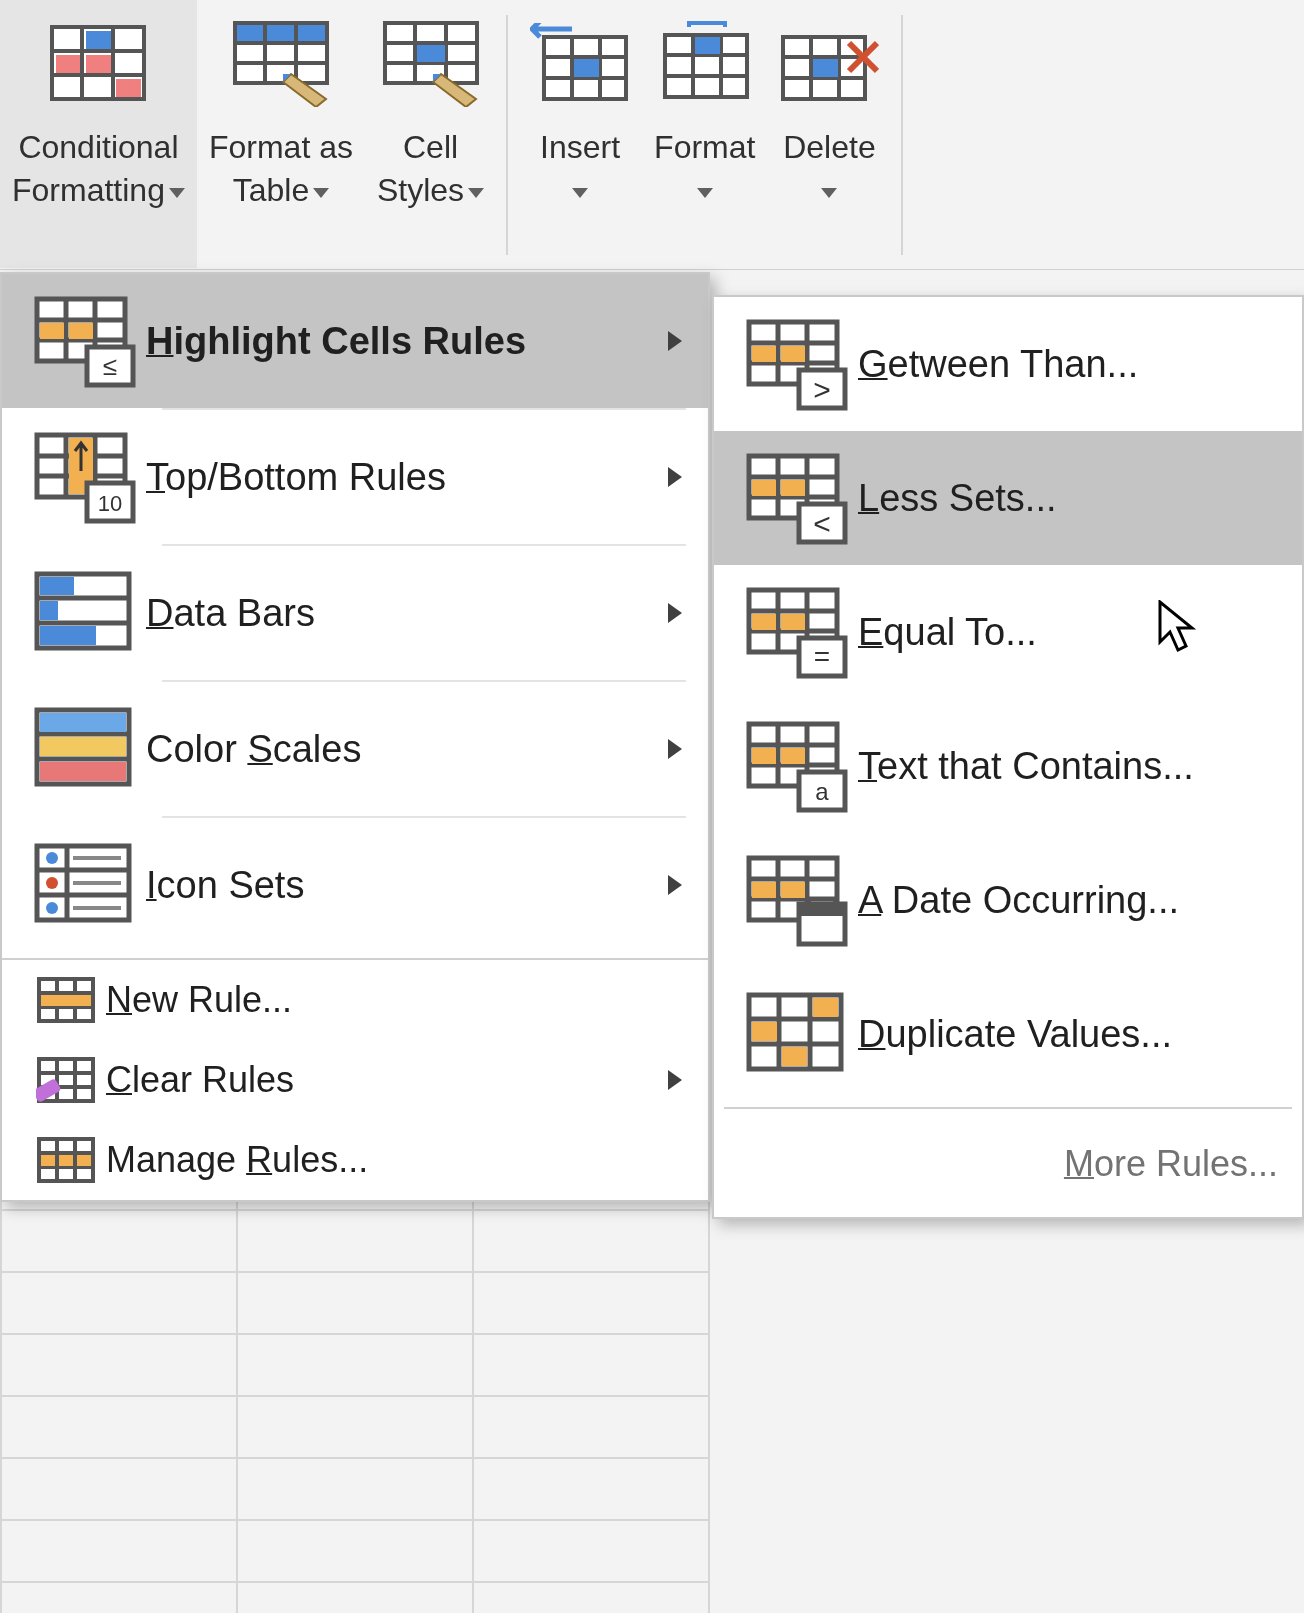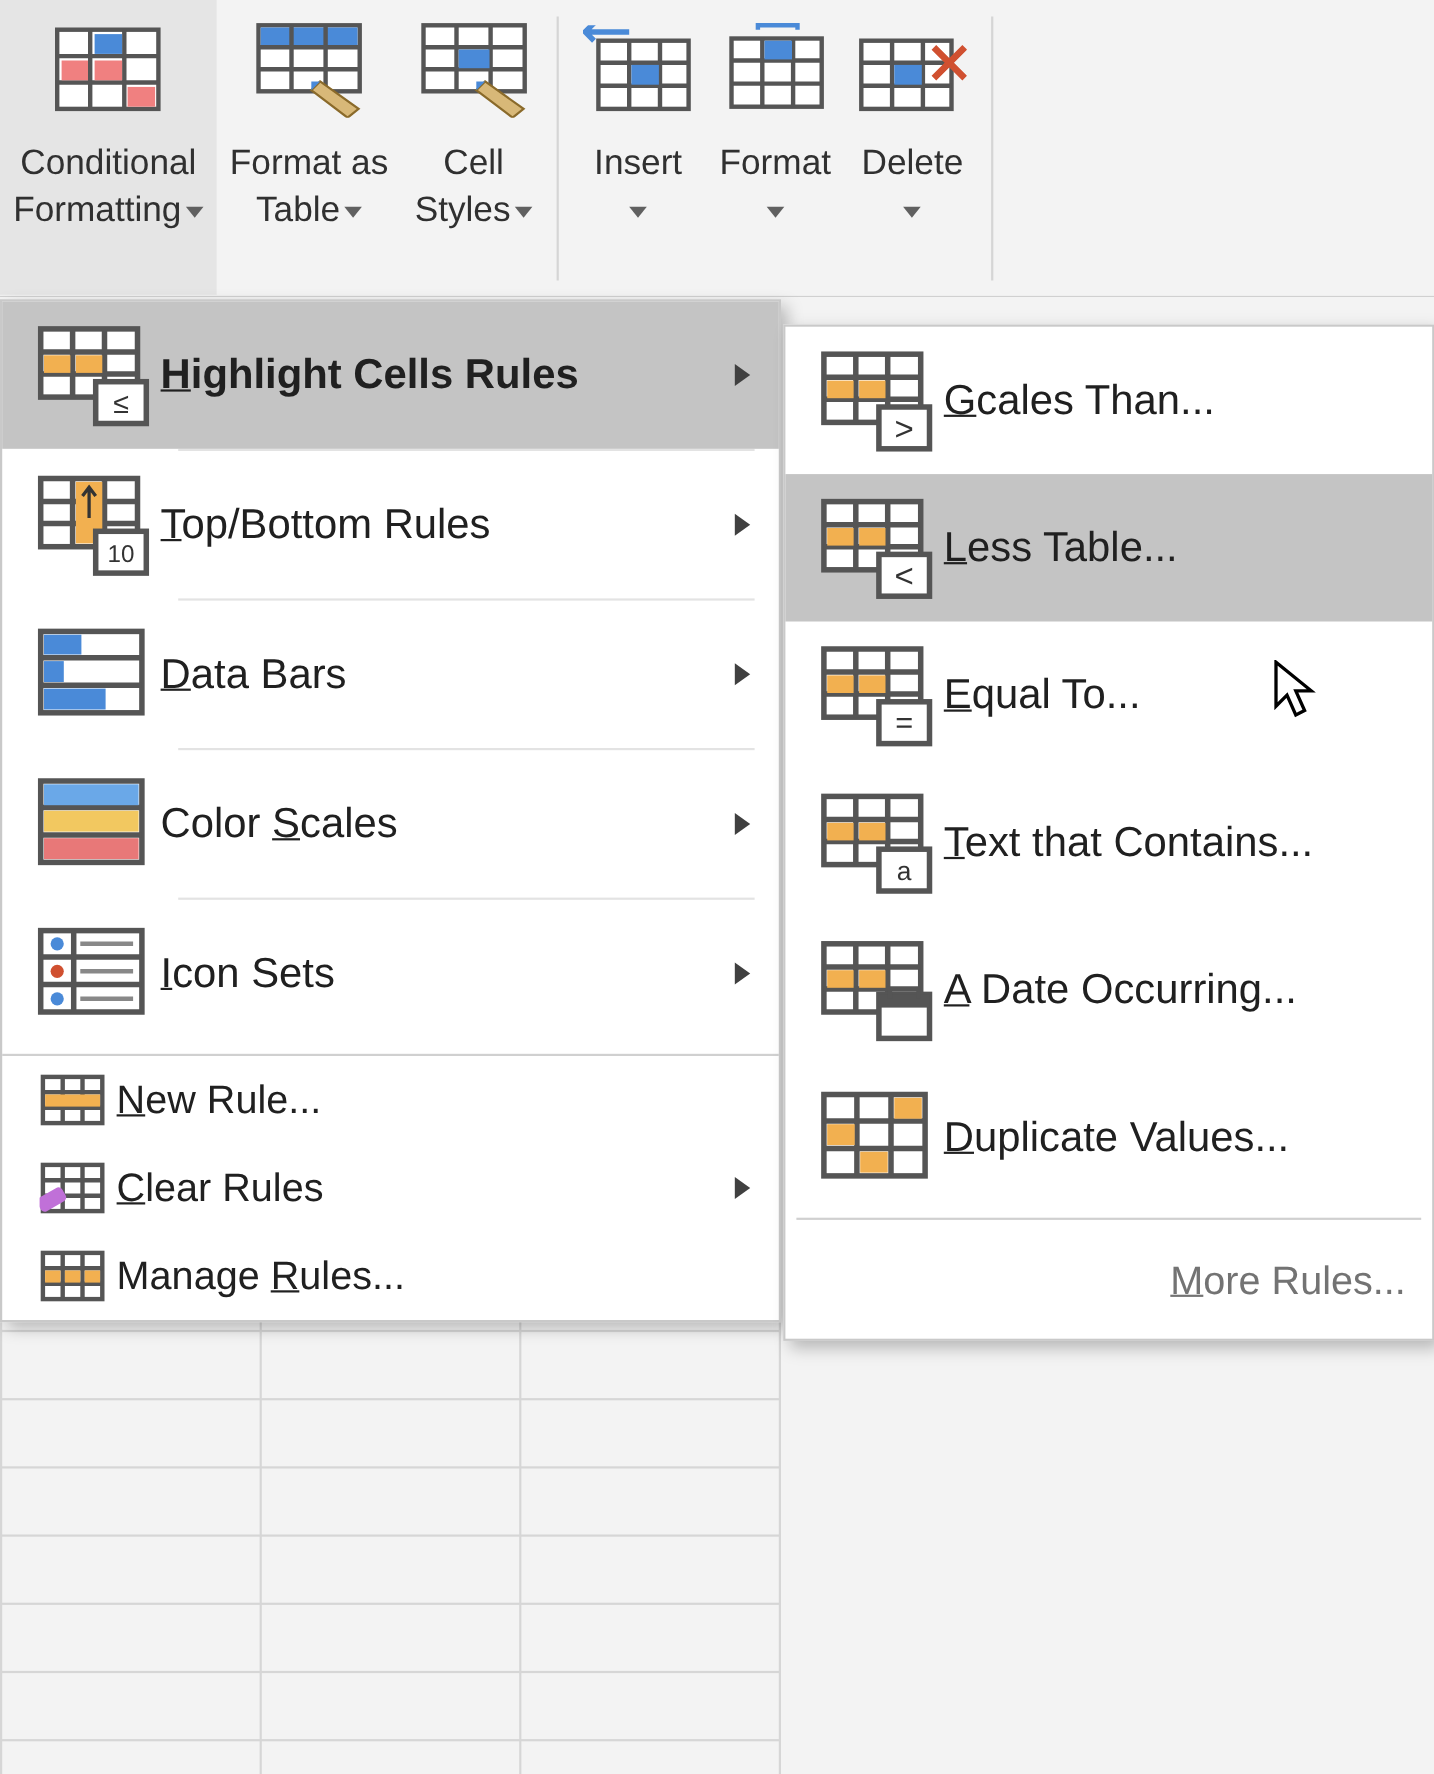--- a/index.html
+++ b/index.html
@@ -340,38 +340,38 @@
         <line x1="35" y1="6" x2="35" y2="68" stroke="#555" stroke-width="5"></line>
           <line x1="64" y1="6" x2="64" y2="68" stroke="#555" stroke-width="5"></line>
         <line x1="6" y1="27" x2="94" y2="27" stroke="#555" stroke-width="5"></line>
           <line x1="6" y1="47" x2="94" y2="47" stroke="#555" stroke-width="5"></line>
         <rect x="9" y="30" width="24" height="16" fill="#f2b050"></rect>
           <rect x="38" y="30" width="24" height="16" fill="#f2b050"></rect>
         <rect x="56" y="54" width="46" height="38" fill="#fff" stroke="#555" stroke-width="5"></rect>
         <text x="79" y="84" text-anchor="middle" font-size="30" fill="#333">&gt;</text>
       </svg>
     </div>
-    <div class="mi-label"><span class="uline">G</span><span>cales Than...</span></div>
+    <div class="mi-label"><span class="uline">G</span><span>etween Than...</span></div>
   </div>
 
   <div class="menu-item hovered2">
     <div class="mi-icon">
       <svg width="110" height="96" viewBox="0 0 110 96">
         <rect x="6" y="6" width="88" height="62" fill="#fff" stroke="#555" stroke-width="5"></rect>
         <line x1="35" y1="6" x2="35" y2="68" stroke="#555" stroke-width="5"></line>
           <line x1="64" y1="6" x2="64" y2="68" stroke="#555" stroke-width="5"></line>
         <line x1="6" y1="27" x2="94" y2="27" stroke="#555" stroke-width="5"></line>
           <line x1="6" y1="47" x2="94" y2="47" stroke="#555" stroke-width="5"></line>
         <rect x="9" y="30" width="24" height="16" fill="#f2b050"></rect>
           <rect x="38" y="30" width="24" height="16" fill="#f2b050"></rect>
         <rect x="56" y="54" width="46" height="38" fill="#fff" stroke="#555" stroke-width="5"></rect>
         <text x="79" y="84" text-anchor="middle" font-size="30" fill="#333">&lt;</text>
       </svg>
     </div>
-    <div class="mi-label"><span class="uline">L</span><span>ess Table...</span></div>
+    <div class="mi-label"><span class="uline">L</span><span>ess Sets...</span></div>
   </div>
 
 
   <div class="menu-item">
     <div class="mi-icon">
       <svg width="110" height="96" viewBox="0 0 110 96">
         <rect x="6" y="6" width="88" height="62" fill="#fff" stroke="#555" stroke-width="5"></rect>
         <line x1="35" y1="6" x2="35" y2="68" stroke="#555" stroke-width="5"></line>
           <line x1="64" y1="6" x2="64" y2="68" stroke="#555" stroke-width="5"></line>
         <line x1="6" y1="27" x2="94" y2="27" stroke="#555" stroke-width="5"></line>

